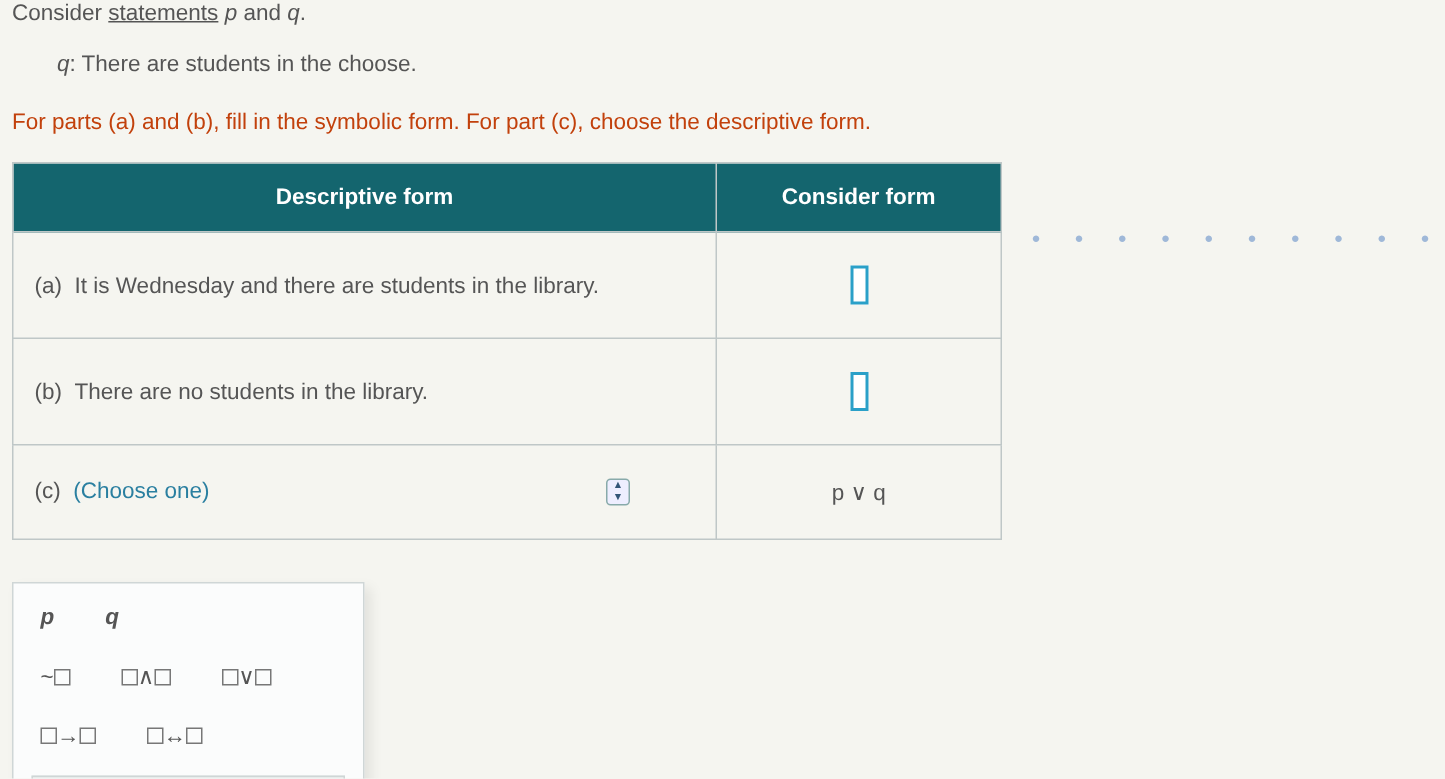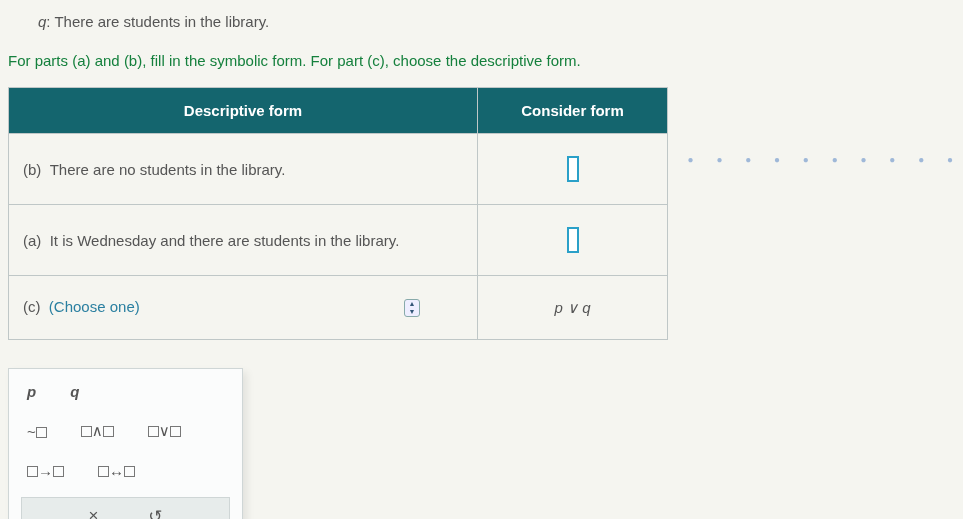--- a/index.html
+++ b/index.html
@@ -11,21 +11,21 @@
       height: 519px;
       overflow: hidden;
       font-size: 15px;
     }
     .content { padding: 0 8px; }
     .intro { margin-bottom: 14px; color: #555; }
     .intro .underline { text-decoration: underline; }
     .intro .ital { font-style: italic; }
     .defs { margin: 10px 0 18px 30px; color: #555; line-height: 1.6; }
     .defs .var { font-style: italic; }
-    .instr { margin-bottom: 18px; color: #15803d; }
+    .instr { margin-bottom: 18px; color: #c2410c; }
     .main-row { display: flex; align-items: flex-start; gap: 28px; flex-direction: column; }
     table.logic {
       border-collapse: collapse;
       width: 660px;
     }
     table.logic th {
       background: #14656e;
       color: #fff;
       font-weight: bold;
       padding: 14px 10px;
@@ -59,21 +59,21 @@
       flex-direction: column;
       border: 1px solid #8aa;
       border-radius: 3px;
       width: 16px;
       height: 18px;
       margin-left: 260px;
       background: #eef;
       vertical-align: middle;
     }
     .stepper span { flex: 1; font-size: 7px; line-height: 8px; text-align: center; color: #357; }
-    .ital { font-style: italic; }
+    .ital { }
     
     .palette {
       border: 1px solid #cfd6d6;
       background: #fbfcfc;
       width: 235px;
       padding: 10px 12px 12px;
       box-shadow: 4px 4px 8px rgba(0,0,0,.08);
     }
     .prow { display: flex; gap: 22px; align-items: center; margin-bottom: 14px; }
     .pbtn {
@@ -93,49 +93,52 @@
       padding: 8px 0;
       margin-top: 6px;
     }
     .ctrlbtn { cursor: pointer; color: #555; font-size: 17px; }
     .dots { color:#9fb8d8; letter-spacing: 10px; position:absolute; top:154px; right:0; font-size:10px;}
   </style>
 </head>
 <body>
 
 <div class="content">
+  <p class="intro">
+    <span>Consider </span><span class="underline">statements</span><span> </span><span class="ital">p</span><span> and </span><span class="ital">q</span><span>.</span>
+  </p>
 
   <div class="defs">
-    <div><span class="var">q</span><span>: There are students in the library.</span></div>
+    <div><span class="var">q</span><span>: There are students in the choose.</span></div>
   </div>
 
   <p class="instr">For parts (a) and (b), fill in the symbolic form. For part (c), choose the descriptive form.</p>
 
   <div class="main-row">
     <table class="logic">
       <thead>
         <tr>
           <th>Descriptive form</th>
           <th>Consider form</th>
         </tr>
       </thead>
       <tbody>
         <tr>
           <td>
-            <span>(b)</span>
-            &nbsp;<span>There are no students in the library.</span>
+            <span>(a)</span>
+            &nbsp;<span>It is Wednesday and there are students in the library.</span>
           </td>
           <td class="symcell">
             <span class="answerbox"></span>
           </td>
         </tr>
         <tr>
           <td>
-            <span>(a)</span>
-            &nbsp;<span>It is Wednesday and there are students in the library.</span>
+            <span>(b)</span>
+            &nbsp;<span>There are no students in the library.</span>
           </td>
           <td class="symcell">
             <span class="answerbox"></span>
           </td>
         </tr>
         <tr>
           <td>
             <span>(c)</span>
             &nbsp;<span class="choose">
                 <span>(Choose one)</span>

